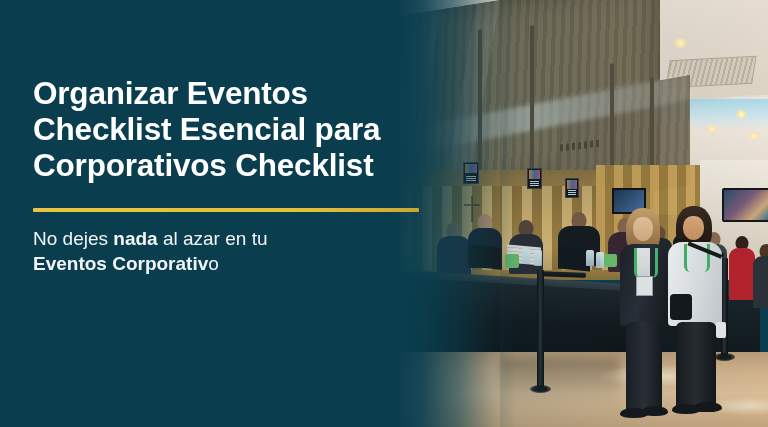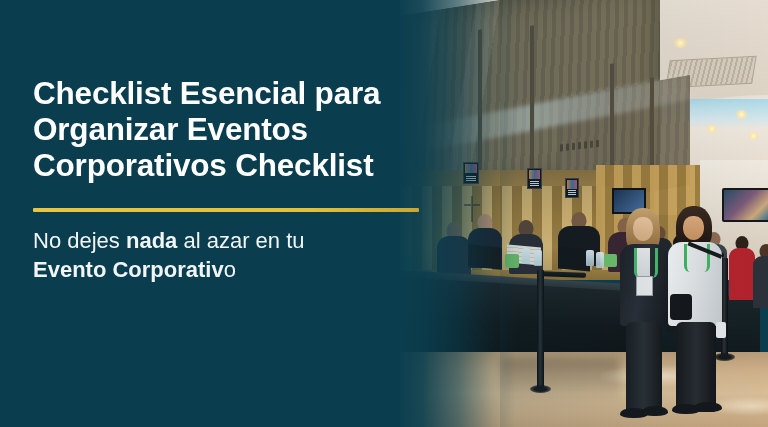--- a/index.html
+++ b/index.html
@@ -432,21 +432,21 @@
     background: linear-gradient(90deg, #e9c541 0%, #e3bf3a 72%, #c9a832 100%);
     border-radius: 1px;
   }
 
   .subhead {
     position: absolute;
     top: 226px;
     width: 400px;
     margin: 0;
     color: #f2f5f6;
-    font-size: 22px;
+    font-size: 19px;
     font-weight: normal;
     line-height: 1.32;
   }
   .subhead b { font-weight: bold; }
   .subhead .sh-line { display: block; white-space: nowrap; }
 
   
   .logo {
     position: absolute;
     left: 145px; top: 310px;
@@ -667,27 +667,27 @@
     <div class="post post1"></div>
   </div>
 
   <div class="teal-solid"></div>
   <div class="teal-fade"></div>
   <div class="teal-tint"></div>
 
   <div class="content">
 
     <h1 class="headline">
+      <span class="hl-line">Organizar Eventos</span>
       <span class="hl-line">Checklist Esencial para</span>
-      <span class="hl-line">Organizar Eventos</span>
       <span class="hl-line">Corporativos Checklist</span>
     </h1>
 
     <div class="divider"></div>
 
     <p class="subhead">
       <span class="sh-line"><span>No dejes </span><b>nada</b><span> al azar en tu</span></span>
-      <span class="sh-line"><b>Evento Corporativ</b><span>o</span></span>
+      <span class="sh-line"><b>Eventos Corporativ</b><span>o</span></span>
     </p>
   </div>
 
 
 </div>
 
 </body></html>

